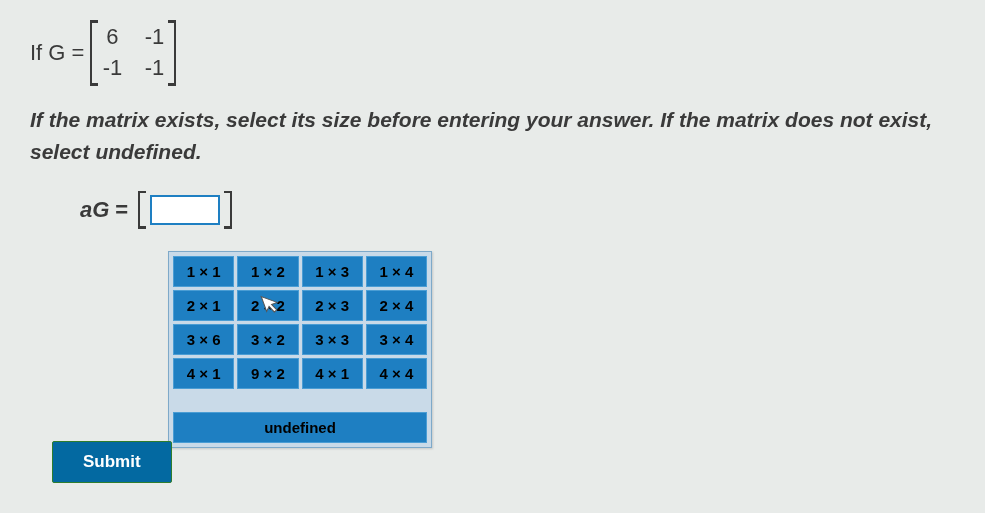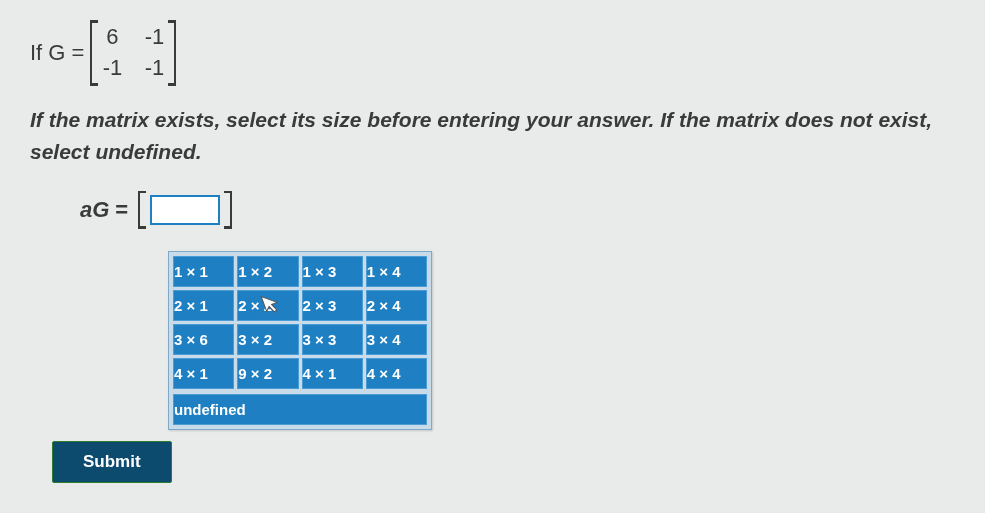--- a/index.html
+++ b/index.html
@@ -84,46 +84,47 @@
       width: 264px;
       box-shadow: 1px 1px 2px rgba(0,0,0,0.15);
     }
     .grid {
       display: grid;
       grid-template-columns: repeat(4,1fr);
       gap: 3px;
     }
     .cell {
       background: #1e7fc2;
-      color: #ffffff;
+      color: #000000;
       font-size: 15px;
       font-weight: bold;
       padding: 6px 0;
+      text-align: center;
       border: 1px solid #4a9dd4;
       cursor: pointer;
     }
     .undef {
       grid-column: 1 / -1;
-      margin-top: 2px;
+      margin-top: 20px;
     }
     .cursor-icon {
       position: absolute;
       left: 263px;
       top: 291px;
       font-size: 20px;
       color: #fff;
       pointer-events: none;
       z-index: 5;
       transform: rotate(-20deg);
     }
     .submit-btn {
       position: absolute;
       left: 52px;
       bottom: 30px;
-      background: #0c4a6e;
+      background: #0369a1;
       color: #fff;
       border: 1px solid #2e7d2e;
       padding: 10px 30px;
       font-size: 17px;
       font-weight: bold;
       cursor: pointer;
       border-radius: 2px;
     }
   </style>
 </head>

